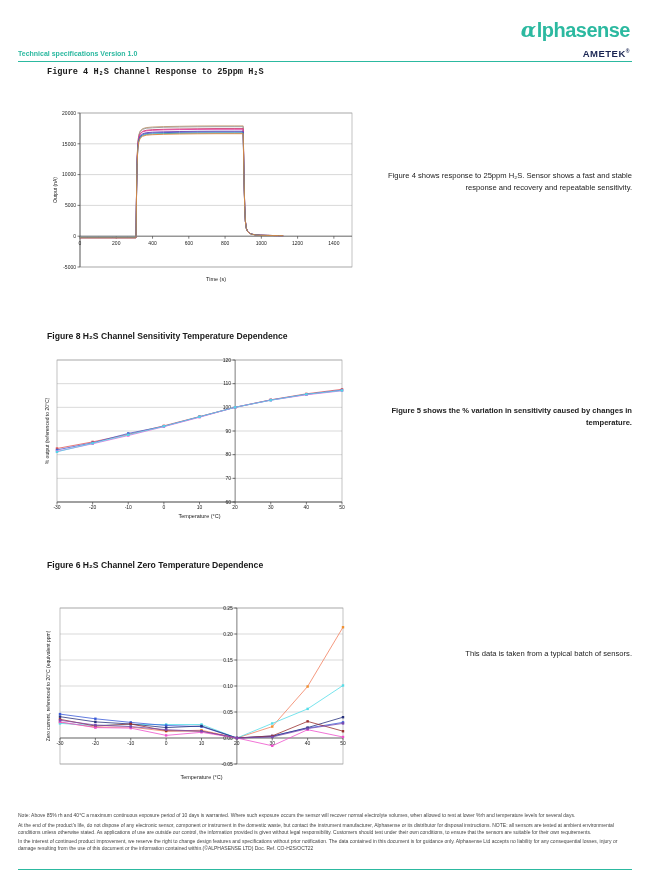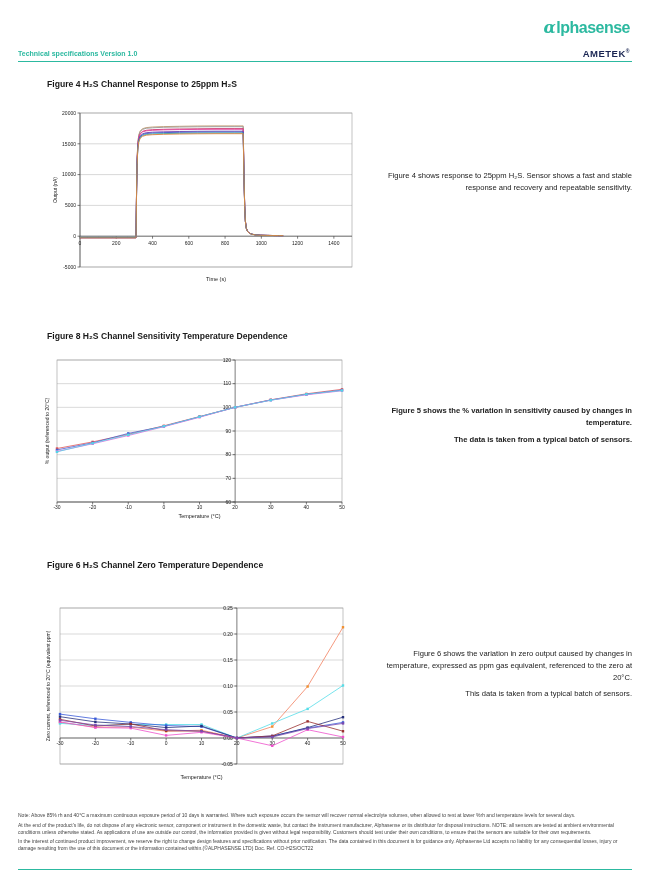--- a/index.html
+++ b/index.html
@@ -5,21 +5,21 @@
   * { box-sizing: border-box; margin: 0; padding: 0; }
   html,body { background:#ffffff; }
   body {
     width:650px; height:876px; position:relative; overflow:hidden;
     font-family:"Liberation Sans","DejaVu Sans",sans-serif; color:#222;
   }
   .abs { position:absolute; }
   
   .doc-info { left:18px; top:50px; font-size:7px; color:#2cb9a0; font-weight:bold; }
   .header-rule { left:18px; top:61px; width:614px; height:1px; background:#2cb9a0; }
-  .brand { right:20px; top:20px; font-size:16px; font-weight:bold; color:#2cb9a0; letter-spacing:-0.5px; line-height:1; }
+  .brand { right:20px; top:20px; font-size:20px; font-weight:bold; color:#2cb9a0; letter-spacing:-0.5px; line-height:1; }
   .brand .alpha { font-style:italic; font-family:"DejaVu Serif",serif; font-weight:bold; margin-right:1px; }
   .ametek { right:20px; top:48px; font-size:9.5px; font-weight:bold; color:#1b2653; letter-spacing:0.5px; }
   .ametek .tri { position:absolute; left:-1px; top:2.5px; width:0; height:0; z-index:-1;
     border-left:4.5px solid transparent; border-right:4.5px solid transparent; border-bottom:7.5px solid #d3202f; }
   .ametek .reg { font-size:5px; vertical-align:super; }
   
   .fig-title { left:47px; font-size:8.6px; font-weight:bold; color:#1a1a1a; }
   
   svg.chart { position:absolute; }
   svg.chart text { font-family:"Liberation Sans","DejaVu Sans",sans-serif; }
@@ -32,21 +32,21 @@
   .footer-rule { left:18px; top:869px; width:614px; height:1px; background:#2cb9a0; }
 </style>
 </head>
 <body>
 
 <div class="abs doc-info">Technical specifications Version 1.0</div>
 <div class="abs header-rule"></div>
 <div class="abs brand"><span class="alpha">α</span><span>lphasense</span></div>
 <div class="abs ametek"><span class="tri"></span><span>AMETEK</span><span class="reg">®</span></div>
 
-<div class="abs fig-title" style="top:79px;">Figure 4 H₂S Channel Response to 25ppm H₂S</div>
+<div class="abs fig-title" style="top:67px;font-family:Liberation Mono, monospace;">Figure 4 H₂S Channel Response to 25ppm H₂S</div>
 <svg class="chart" style="left:45px; top:100px; width:332px; height:192px;" viewBox="0 0 332 192">
     <line x1="35" y1="167" x2="307" y2="167" stroke="#b3b3b3" stroke-width="0.5"></line>
     <line x1="35" y1="136.2" x2="307" y2="136.2" stroke="#b3b3b3" stroke-width="0.5"></line>
     <line x1="35" y1="105.4" x2="307" y2="105.4" stroke="#b3b3b3" stroke-width="0.5"></line>
     <line x1="35" y1="74.60000000000001" x2="307" y2="74.60000000000001" stroke="#b3b3b3" stroke-width="0.5"></line>
     <line x1="35" y1="43.8" x2="307" y2="43.8" stroke="#b3b3b3" stroke-width="0.5"></line>
     <line x1="35" y1="13" x2="307" y2="13" stroke="#b3b3b3" stroke-width="0.5"></line>
     <rect x="35" y="13" width="272" height="154" fill="none" stroke="#9a9a9a" stroke-width="0.6"></rect>
     <line x1="35" y1="13" x2="35" y2="167" stroke="#444" stroke-width="0.7"></line>
     <line x1="32.5" y1="167" x2="35" y2="167" stroke="#444" stroke-width="0.7"></line>
@@ -175,21 +175,20 @@
     <rect x="153.3" y="65.6" width="2.4" height="2.4" fill="#52d6e8"></rect>
     <rect x="188.925" y="56.13333333333334" width="2.4" height="2.4" fill="#52d6e8"></rect>
     <rect x="224.55" y="49.03333333333333" width="2.4" height="2.4" fill="#52d6e8"></rect>
     <rect x="260.175" y="43.116666666666674" width="2.4" height="2.4" fill="#52d6e8"></rect>
     <rect x="295.8" y="39.33000000000001" width="2.4" height="2.4" fill="#52d6e8"></rect>
     <text x="4" y="81" text-anchor="middle" font-size="5" fill="#222" transform="rotate(-90 4 81)">% output (referenced to 20°C)</text>
     <text x="154.5" y="168" text-anchor="middle" font-size="5.5" fill="#222">Temperature (°C)</text>
   </svg>
 <div class="abs caption" style="top:405px;font-weight:bold;">
   <p>Figure 5 shows the % variation in sensitivity caused by changes in temperature.</p>
-  <p>The data is taken from a typical batch of sensors.</p>
 </div>
 
 <div class="abs fig-title" style="top:560px;">Figure 6 H₂S Channel Zero Temperature Dependence</div>
 <svg class="chart" style="left:45px; top:594px; width:320px; height:192px;" viewBox="0 0 320 192">
     <line x1="15" y1="170" x2="298" y2="170" stroke="#b3b3b3" stroke-width="0.5"></line>
     <line x1="15" y1="144" x2="298" y2="144" stroke="#b3b3b3" stroke-width="0.5"></line>
     <line x1="15" y1="118" x2="298" y2="118" stroke="#b3b3b3" stroke-width="0.5"></line>
     <line x1="15" y1="91.99999999999999" x2="298" y2="91.99999999999999" stroke="#b3b3b3" stroke-width="0.5"></line>
     <line x1="15" y1="65.99999999999999" x2="298" y2="65.99999999999999" stroke="#b3b3b3" stroke-width="0.5"></line>
     <line x1="15" y1="40" x2="298" y2="40" stroke="#b3b3b3" stroke-width="0.5"></line>
@@ -296,21 +295,20 @@
     <rect x="119.925" y="134.48000000000002" width="2.4" height="2.4" fill="#7a4ab0"></rect>
     <rect x="155.3" y="136.04000000000002" width="2.4" height="2.4" fill="#7a4ab0"></rect>
     <rect x="190.675" y="142.8" width="2.4" height="2.4" fill="#7a4ab0"></rect>
     <rect x="226.05" y="141.76" width="2.4" height="2.4" fill="#7a4ab0"></rect>
     <rect x="261.425" y="133.44" width="2.4" height="2.4" fill="#7a4ab0"></rect>
     <rect x="296.8" y="128.24" width="2.4" height="2.4" fill="#7a4ab0"></rect>
     <text x="5" y="92" text-anchor="middle" font-size="5" fill="#222" transform="rotate(-90 5 92)">Zero current, referenced to 20°C (equivalent ppm)</text>
     <text x="156.5" y="185" text-anchor="middle" font-size="5.5" fill="#222">Temperature (°C)</text>
   </svg>
 <div class="abs caption" style="top:648px;">
-  <p>Figure 6 shows the variation in zero output caused by changes in temperature, expressed as ppm gas equivalent, referenced to the zero at 20°C.</p>
   <p>This data is taken from a typical batch of sensors.</p>
 </div>
 
 <div class="abs footer">
   <p>Note: Above 85% rh and 40°C a maximum continuous exposure period of 10 days is warranted. Where such exposure occurs the sensor will recover normal electrolyte volumes, when allowed to rest at lower %rh and temperature levels for several days.</p>
   <p>At the end of the product's life, do not dispose of any electronic sensor, component or instrument in the domestic waste, but contact the instrument manufacturer, Alphasense or its distributor for disposal instructions. NOTE: all sensors are tested at ambient environmental conditions unless otherwise stated. As applications of use are outside our control, the information provided is given without legal responsibility. Customers should test under their own conditions, to ensure that the sensors are suitable for their own requirements.</p>
   <p>In the interest of continued product improvement, we reserve the right to change design features and specifications without prior notification. The data contained in this document is for guidance only. Alphasense Ltd accepts no liability for any consequential losses, injury or damage resulting from the use of this document or the information contained within.(©ALPHASENSE LTD) Doc. Ref. CO-H2S/OCT22</p>
 </div>
 <div class="abs footer-rule"></div>
 

